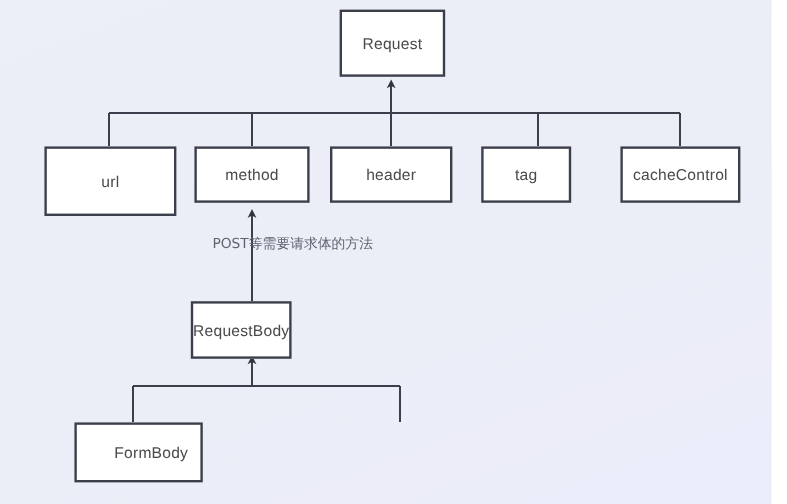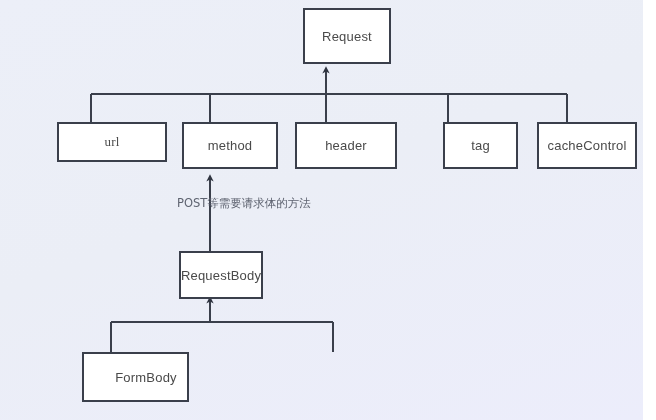--- a/index.html
+++ b/index.html
@@ -41,21 +41,20 @@
     box-sizing: border-box;
     background: #ffffff;
     border: 2px solid #3a3f4b;
     display: flex;
     align-items: center;
     justify-content: center;
     color: #4a4a4a;
     font-size: 13px;
     letter-spacing: .2px;
     white-space: nowrap;
-    margin-left: 20px;
   }
   .note {
     position: absolute;
     color: #5e6370;
     font-size: 11.5px;
     white-space: nowrap;
     font-family: "DejaVu Sans", "Liberation Sans", sans-serif;
     margin-left: 38px;
   }
 </style>
@@ -91,33 +90,33 @@
       <path d="M111,322 L111,352"></path>
       <path d="M333,322 L333,352"></path>
       <path d="M210,322 L210,300" marker-end="url(#arrow)"></path>
     </g>
   </svg>
 
   <div class="node" style="left:283px; top:8px; width:88px; height:56px;">
     <span>Request</span>
   </div>
 
-  <div class="node" style="left:37px; top:122px; width:110px; height:40px;font-family:Liberation Serif, serif;">
+  <div class="node" style="left:37px; top:122px; width:110px; height:58px;">
     <span>url</span>
   </div>
 
   <div class="node" style="left:162px; top:122px; width:96px; height:47px;">
     <span>method</span>
   </div>
 
   <div class="node" style="left:275px; top:122px; width:102px; height:47px;">
     <span>header</span>
   </div>
 
-  <div class="node" style="left:423px; top:122px; width:75px; height:47px;">
+  <div class="node" style="left:401px; top:122px; width:75px; height:47px;">
     <span>tag</span>
   </div>
 
   <div class="node" style="left:517px; top:122px; width:100px; height:47px;">
     <span>cacheControl</span>
   </div>
 
   <div class="note" style="left:139px; top:196px;">POST等需要请求体的方法</div>
 
   <div class="node" style="left:159px; top:251px; width:84px; height:48px;">

